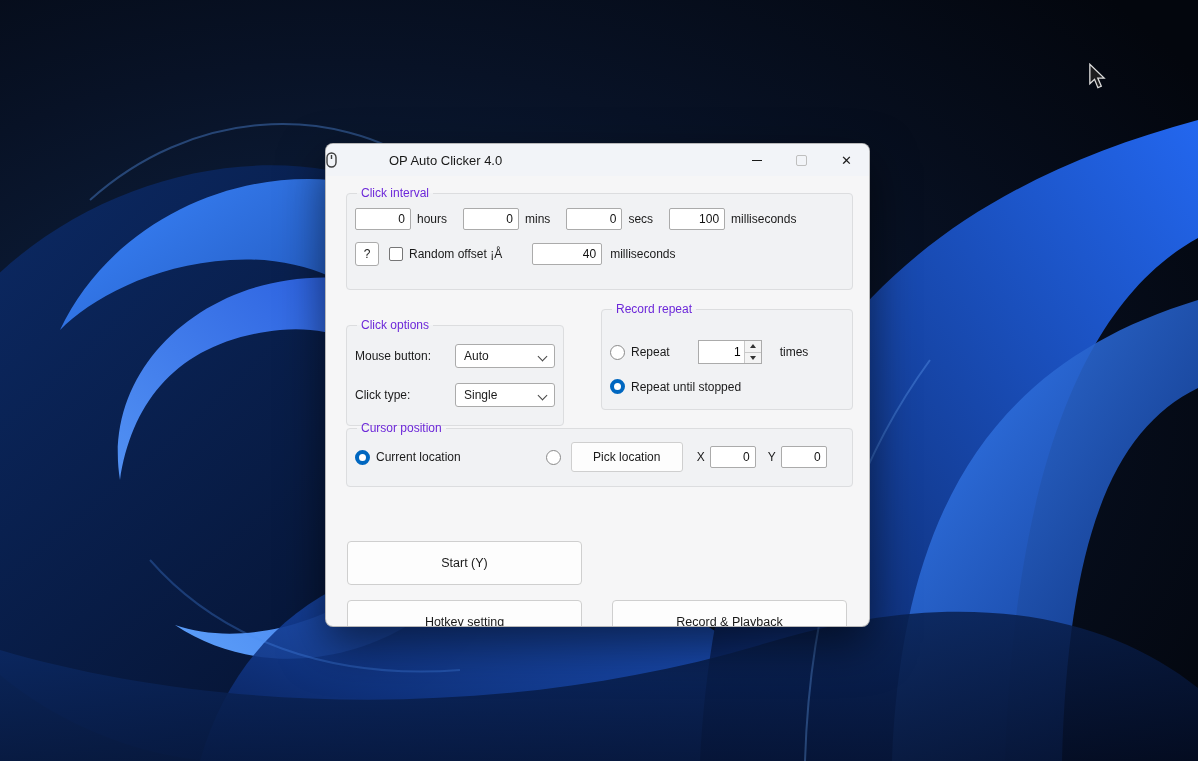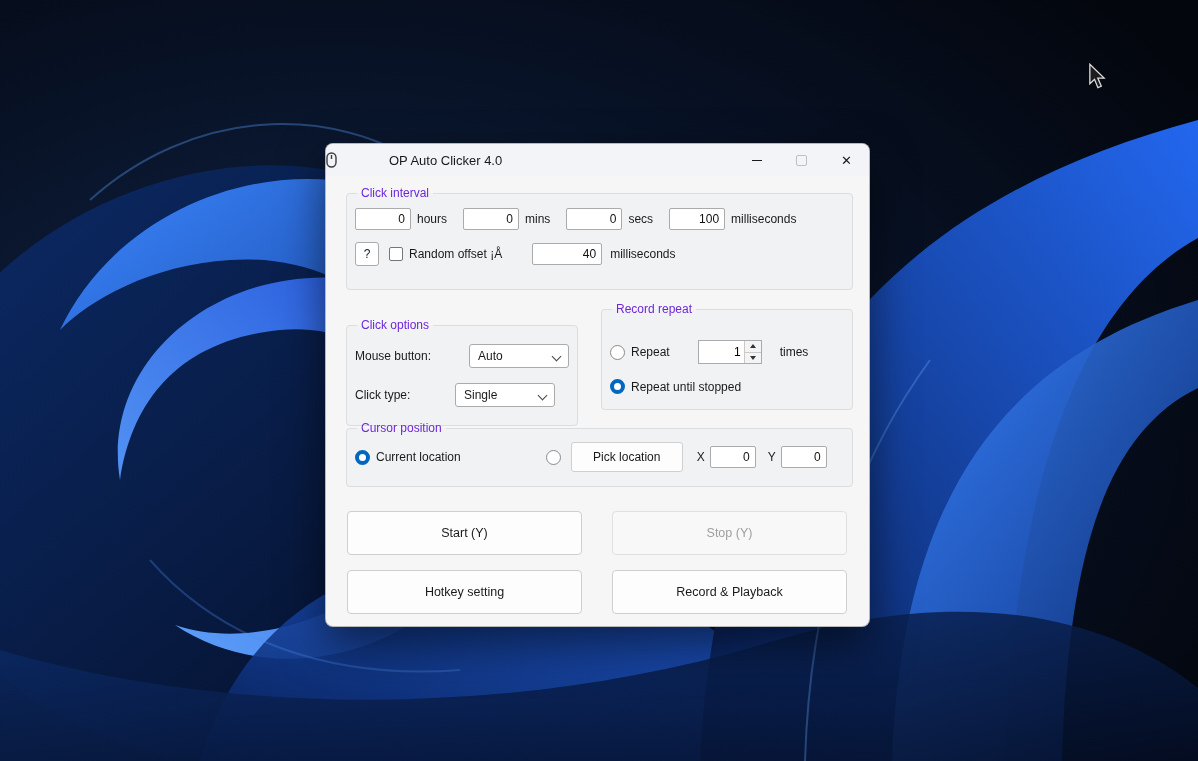--- a/index.html
+++ b/index.html
@@ -76,20 +76,21 @@
   .spin-col{width:16px;display:flex;flex-direction:column;border-left:1px solid #c9c9c9;}
   .spin-btn{flex:1;display:flex;align-items:center;justify-content:center;background:#f4f4f4;cursor:pointer;}
   .spin-btn:first-child{border-bottom:1px solid #c9c9c9;}
   .tri-up{width:0;height:0;border-left:3.5px solid transparent;border-right:3.5px solid transparent;border-bottom:4.5px solid #333;}
   .tri-down{width:0;height:0;border-left:3.5px solid transparent;border-right:3.5px solid transparent;border-top:4.5px solid #333;}
   
   .btn{
     position:absolute;width:235px;height:44px;background:#fdfdfd;border:1px solid #cfcfcf;border-radius:4px;
     display:flex;align-items:center;justify-content:center;font-size:12.5px;color:#1a1a1a;cursor:pointer;
     box-sizing:border-box;
+    margin-top:30px;
   }
   .btn.disabled{color:#9f9f9f;border-color:#e0e0e0;background:#f8f8f8;cursor:default;}
   #btn-start{left:21px;top:335px;}
   #btn-stop{left:286px;top:335px;}
   #btn-hotkey{left:21px;top:394px;}
   #btn-record{left:286px;top:394px;}
   
   .small-btn{
     width:112px;height:30px;background:#fdfdfd;border:1px solid #cfcfcf;border-radius:3px;
     display:flex;align-items:center;justify-content:center;font-size:12px;cursor:pointer;box-sizing:border-box;
@@ -186,21 +187,21 @@
         <div class="help-btn">?</div>
         <span class="cb" style="margin-left:10px;"></span>
         <span style="margin-left:6px;">Random offset ¡Å</span>
         <input class="tb w70" style="margin-left: 30px;" value="40">
         <span class="unit" style="margin-left:8px;">milliseconds</span>
       </div>
     </fieldset>
 
     <fieldset id="fs-options">
       <legend>Click options</legend>
-      <div class="row" style="margin-top:12px;gap:14px;">
+      <div class="row" style="margin-top:12px;">
         <span style="width:100px;">Mouse button:</span>
         <div class="dd">
           <span>Auto</span>
           <span class="chev"></span>
         </div>
       </div>
       <div class="row" style="margin-top:15px;">
         <span style="width:100px;">Click type:</span>
         <div class="dd">
           <span>Single</span>
@@ -241,18 +242,17 @@
         <span class="radio" style="margin-left:85px;"></span>
         <div class="small-btn" style="margin-left:10px;">Pick location</div>
         <span style="margin-left:14px;">X</span>
         <input class="tb w46" style="margin-left: 5px;" value="0">
         <span style="margin-left:12px;">Y</span>
         <input class="tb w46" style="margin-left: 5px;" value="0">
       </div>
     </fieldset>
 
     <div class="btn" id="btn-start">Start (Y)</div>
-    <div class="btn disabled" id="btn-stop">Stop (Y)</div>
     <div class="btn" id="btn-hotkey">Hotkey setting</div>
     <div class="btn" id="btn-record">Record &amp; Playback</div>
 
   </div>
 </div>
 
 </body></html>

